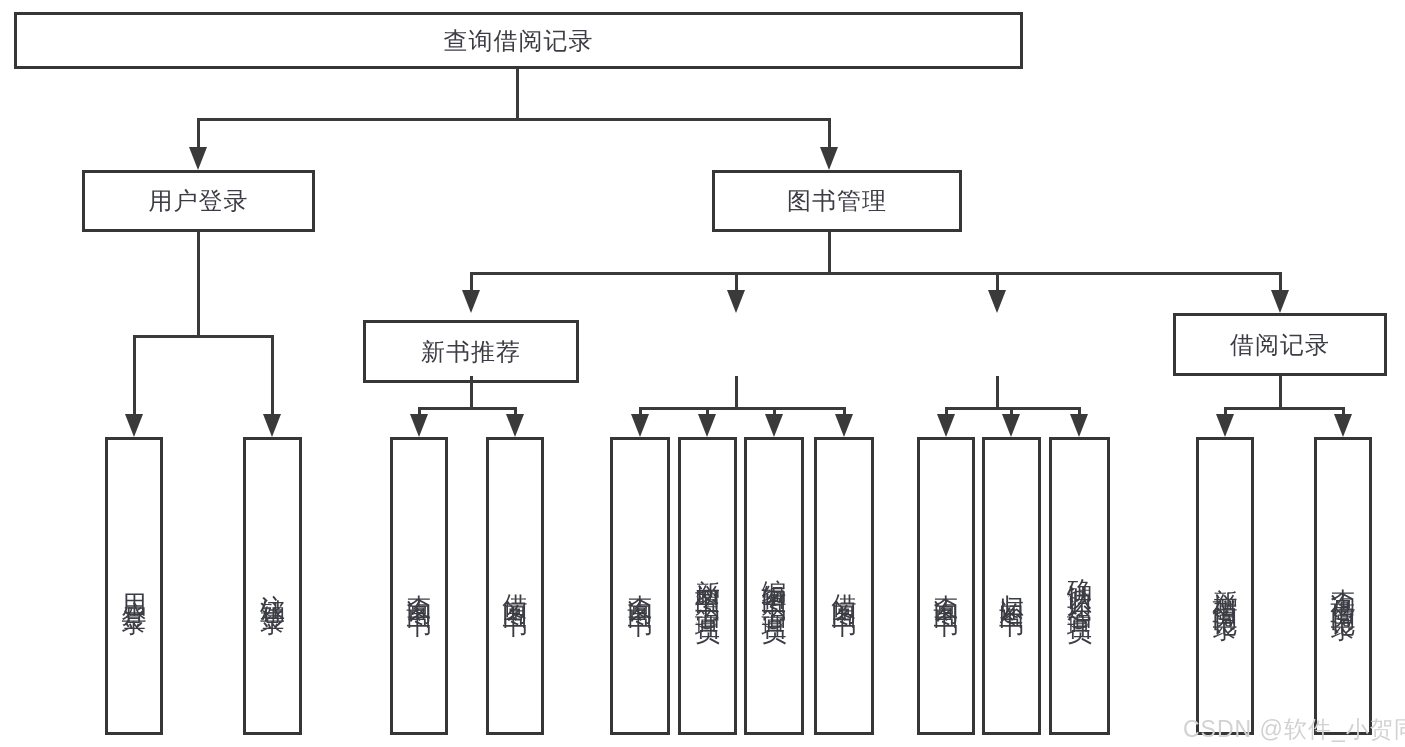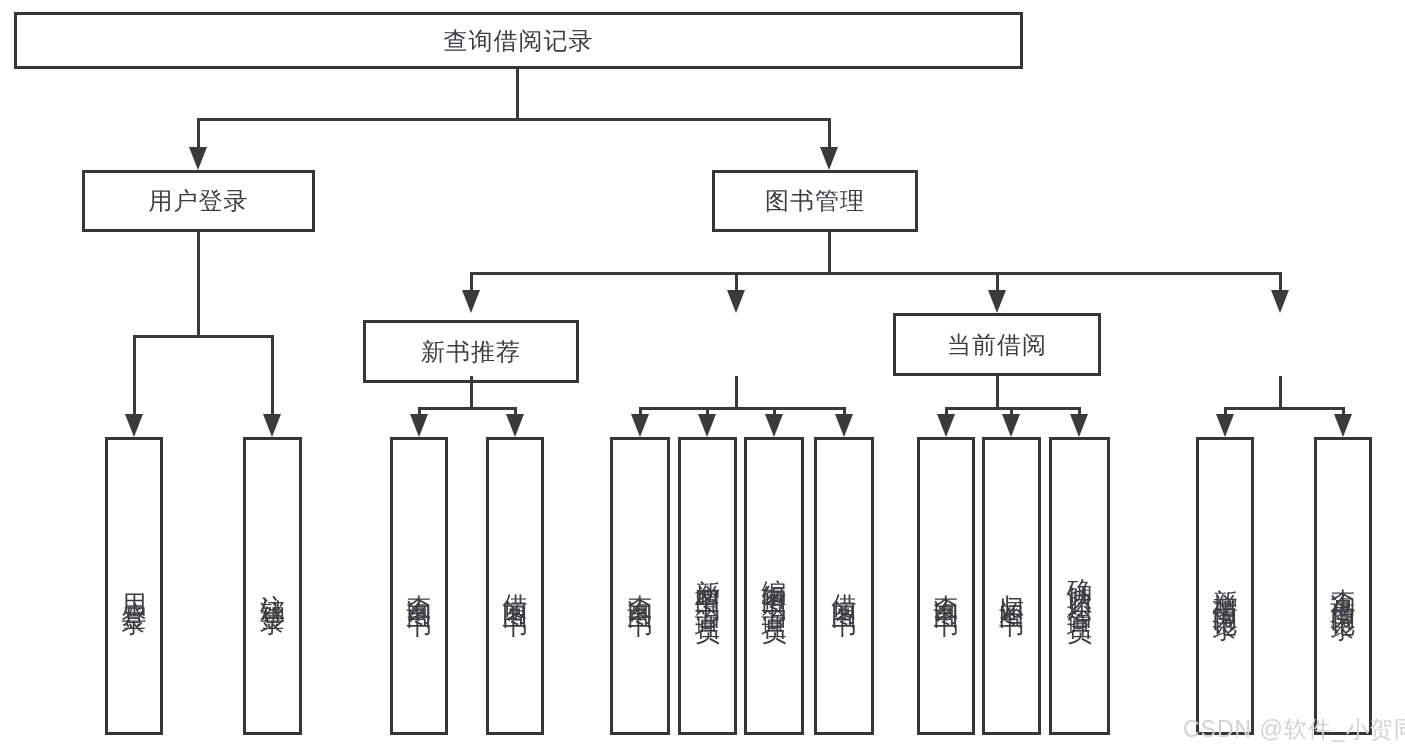--- a/index.html
+++ b/index.html
@@ -88,21 +88,21 @@
     <div class="hline" style="left:197px;top:118px;width:634px"></div>
     <div class="vline" style="left:197px;top:118px;height:33px"></div>
     <div class="arrowhead" style="left:189px;top:147px"></div>
     <div class="vline" style="left:828px;top:118px;height:33px"></div>
     <div class="arrowhead" style="left:820px;top:147px"></div>
   </div>
 
   <div class="hbox" style="left:82px;top:170px;width:233px;height:62px">
     <span class="lbl">用户登录</span>
   </div>
-  <div class="hbox" style="left:712px;top:170px;width:206px;height:62px">
+  <div class="hbox" style="left:712px;top:170px;width:250px;height:62px">
     <span class="lbl">图书管理</span>
   </div>
 
   <div>
     <div class="vline" style="left:197px;top:232px;height:106px"></div>
     <div class="hline" style="left:133px;top:335px;width:140px"></div>
     <div class="vline" style="left:133px;top:335px;height:80px"></div>
     <div class="arrowhead" style="left:125px;top:414px"></div>
     <div class="vline" style="left:271px;top:335px;height:80px"></div>
     <div class="arrowhead" style="left:263px;top:414px"></div>
@@ -117,22 +117,22 @@
     <div class="arrowhead" style="left:727px;top:290px"></div>
     <div class="vline" style="left:996px;top:272px;height:22px"></div>
     <div class="arrowhead" style="left:988px;top:290px"></div>
     <div class="vline" style="left:1279px;top:272px;height:22px"></div>
     <div class="arrowhead" style="left:1271px;top:290px"></div>
   </div>
 
   <div class="hbox" style="left:363px;top:320px;width:216px;height:63px">
     <span class="lbl">新书推荐</span>
   </div>
-  <div class="hbox" style="left:893px;top:313px;width:208px;height:63px">
-    <span class="lbl">当前借阅</span>
+  <div class="hbox" style="left:1173px;top:313px;width:214px;height:63px">
+    <span class="lbl">借阅记录</span>
   </div>
 
   <div>
     <div class="vline" style="left:470px;top:376px;height:34px"></div>
     <div class="hline" style="left:418px;top:407px;width:99px"></div>
     <div class="vline" style="left:418px;top:407px;height:10px"></div>
     <div class="arrowhead" style="left:410px;top:414px"></div>
     <div class="vline" style="left:514px;top:407px;height:10px"></div>
     <div class="arrowhead" style="left:506px;top:414px"></div>
   </div>

